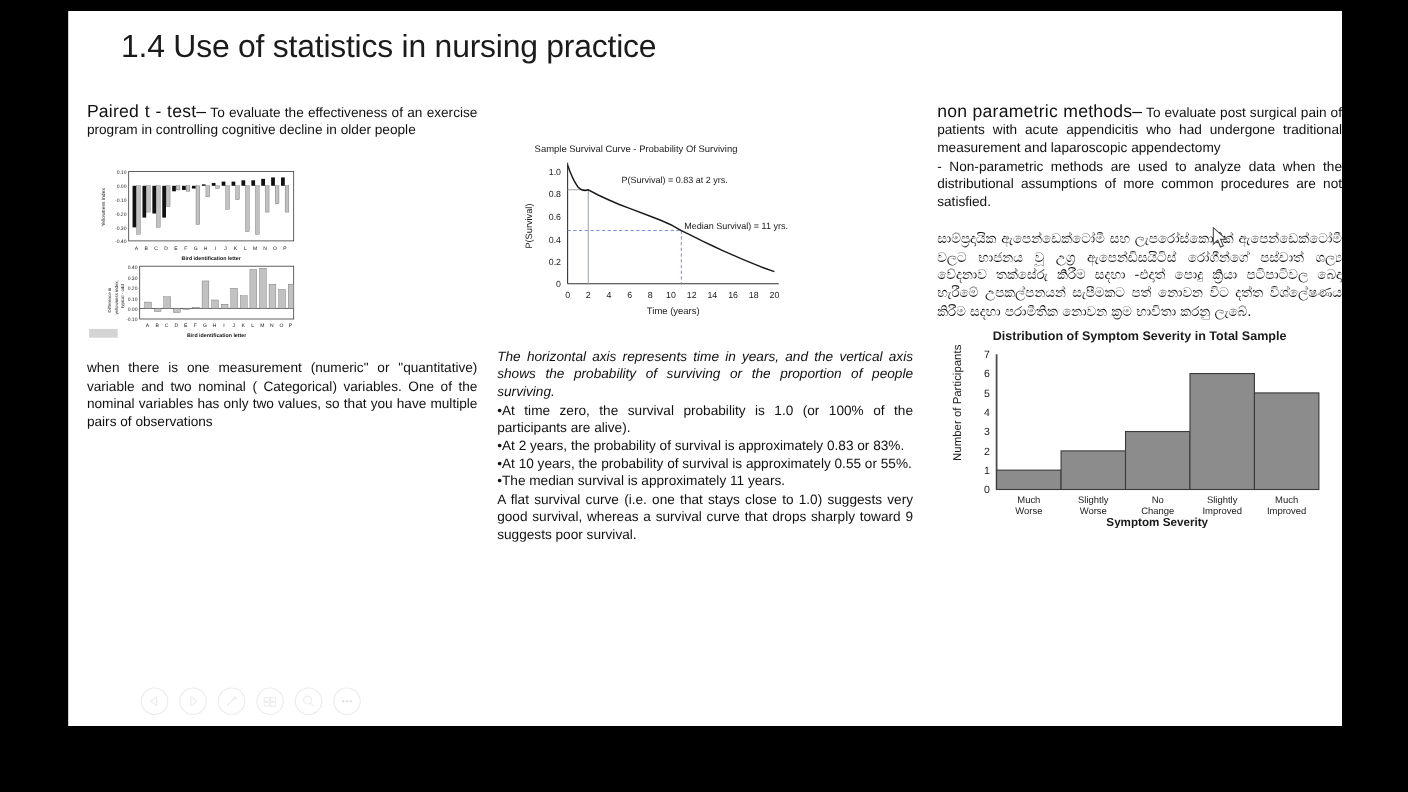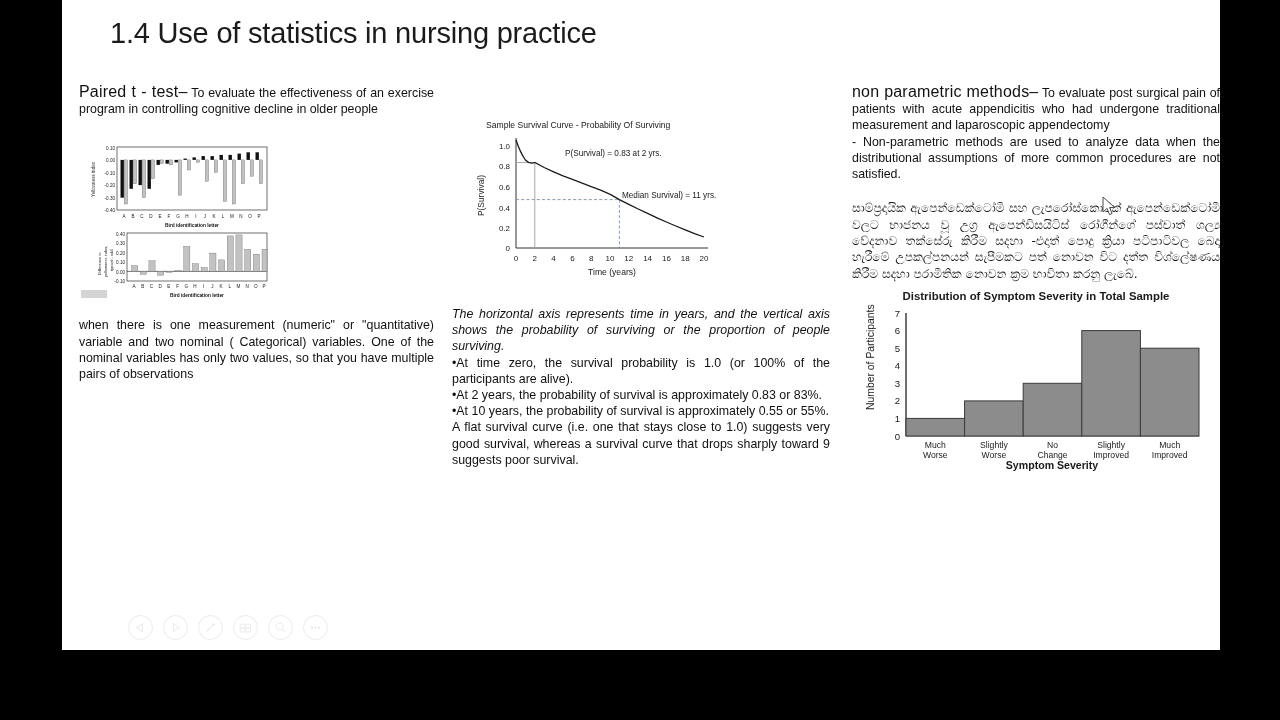--- a/index.html
+++ b/index.html
@@ -6,21 +6,21 @@
   html, body {
     width: 1280px; height: 720px;
     background: #000;
     font-family: "Liberation Sans", sans-serif;
     overflow: hidden;
   }
   #viewer { position: relative; width: 1280px; height: 720px; background: #000; }
 
   
   #slide {
-    position: absolute; left: 62px; top: 0;
+    position: absolute; left: 62px; top: 10px;
     width: 1158px; height: 650px;
     background: #ffffff;
   }
 
   #slide-title {
     position: absolute; left: 48px; top: 17px;
     font-size: 29px; color: #1b1b1b; font-weight: 400;
     letter-spacing: -0.2px;
     font-family: "Liberation Sans", sans-serif;
   }
@@ -274,20 +274,21 @@
 
           <text x="95" y="40" style="font-size:8.2px; fill:#1a1a1a; font-family:'Liberation Sans',sans-serif;">P(Survival) = 0.83 at 2 yrs.</text>
           <text x="152" y="82" style="font-size:8.2px; fill:#1a1a1a; font-family:'Liberation Sans',sans-serif;">Median Survival) = 11 yrs.</text>
         </svg>
       </div>
 
       <div class="para" style="margin-top:25px;font-style:italic;">The horizontal axis represents time in years, and the vertical axis shows the probability of surviving or the proportion of people surviving.</div>
       <div class="para">•At time zero, the survival probability is 1.0 (or 100% of the participants are alive).</div>
       <div class="para">•At 2 years, the probability of survival is approximately 0.83 or 83%.</div>
       <div class="para">•At 10 years, the probability of survival is approximately 0.55 or 55%.</div>
+      <div class="para">•The median survival is approximately 11 years.</div>
       <div class="para">A flat survival curve (i.e. one that stays close to 1.0) suggests very good survival, whereas a survival curve that drops sharply toward 9 suggests poor survival.</div>
     </div>
 
     <div class="column" id="col3">
       <div class="para lead">
         <span class="hdr">non parametric methods</span><span class="hdr">–</span><span> To evaluate post surgical pain of patients with acute appendicitis who had undergone traditional measurement and laparoscopic appendectomy</span>
       </div>
       <div class="para">- Non-parametric methods are used to analyze data when the distributional assumptions of more common procedures are not satisfied.</div>
       <div class="sinhala blk" style="margin-top:18px;">සාම්ප්‍රදායික ඇපෙන්ඩෙක්ටෝමී සහ ලැපරෝස්කොපික් ඇපෙන්ඩෙක්ටෝමී වලට භාජනය වූ උග්‍ර ඇපෙන්ඩිසයිටිස් රෝගීන්ගේ පස්චාත් ශල්‍ය වේදනාව තක්සේරු කිරීම සදහා -එදාත් පොදු ක්‍රියා පටිපාටිවල බෙදා හැරීමේ උපකල්පනයන් සැපීමකට පත් නොවන විට දත්ත විශ්ලේෂණය කිරීම සදහා පරාමීතික නොවන ක්‍රම භාවිතා කරනු ලැබේ.</div>
 

